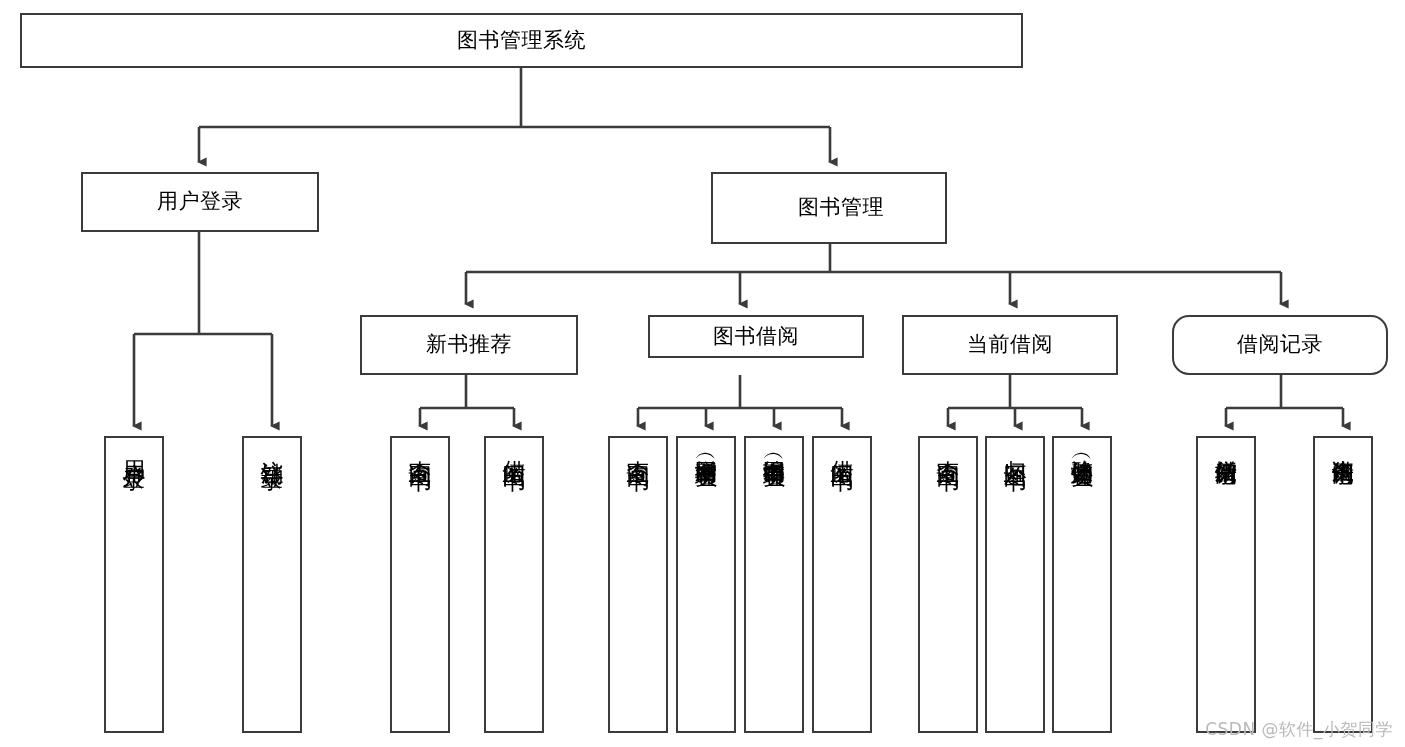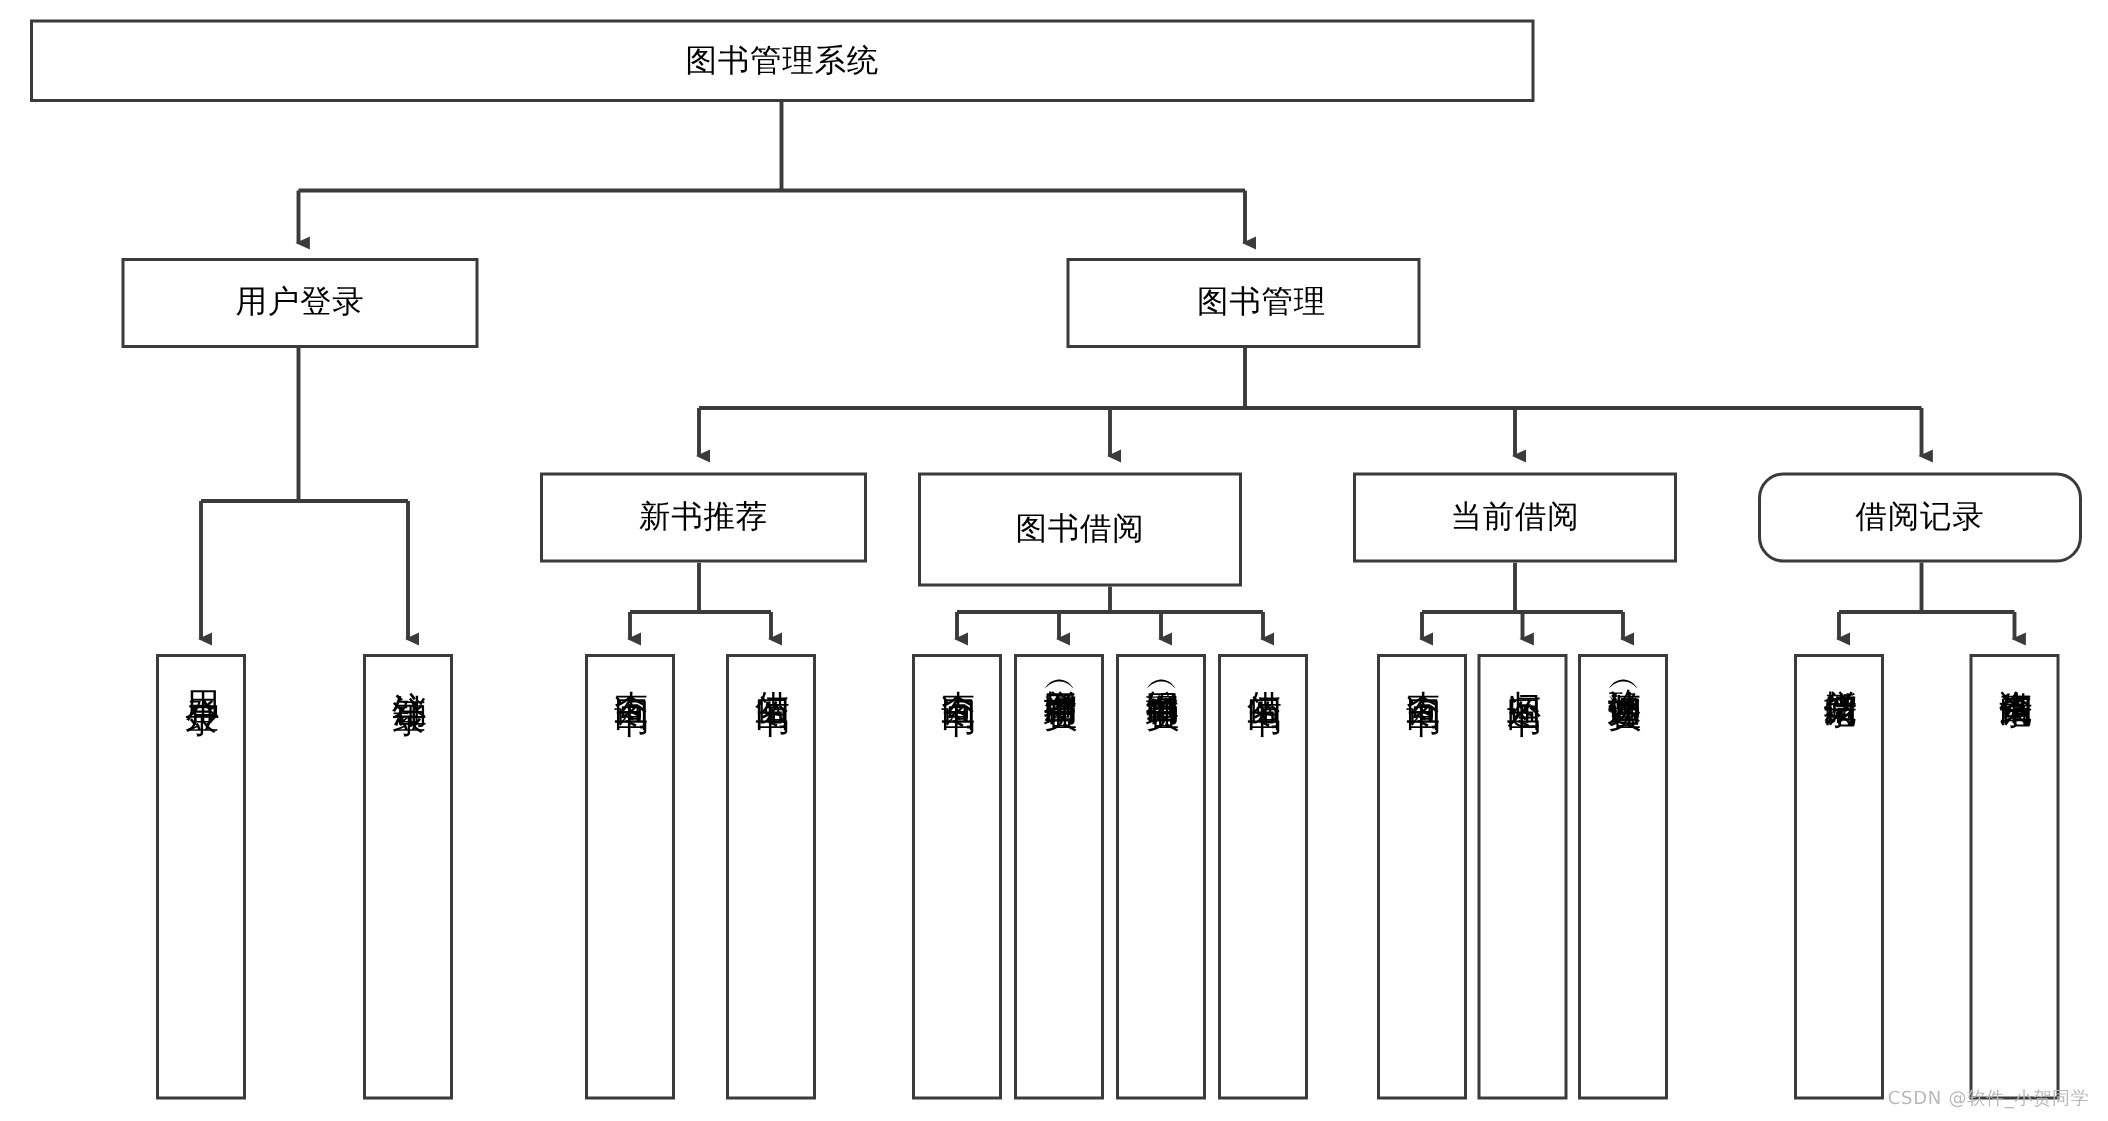--- a/index.html
+++ b/index.html
@@ -59,21 +59,21 @@
     white-space: nowrap;
   }
   .node.vert.tall-text .label {
     font-size: 22px;
     letter-spacing: 1px;
   }
   #watermark {
     position: absolute;
     right: 12px;
     bottom: 6px;
-    font-size: 12px;
+    font-size: 17px;
     color: #b9b9b9;
     letter-spacing: 0.5px;
     white-space: nowrap;
     z-index: 5;
   }
 </style>
 </head>
 <body>
 
 <div id="canvas">
@@ -128,28 +128,28 @@
     </g>
   </svg>
 
   <div class="node horiz" style="left:20px; top:13px; width:1003px; height:55px;">
     <span class="label">图书管理系统</span>
   </div>
 
   <div class="node horiz" style="left:81px; top:172px; width:238px; height:60px;">
     <span class="label">用户登录</span>
   </div>
-  <div class="node horiz" style="left:711px; top:172px; width:236px; height:60px;padding-left:24px;">
+  <div class="node horiz" style="left:711px; top:172px; width:236px; height:72px;padding-left:24px;">
     <span class="label">图书管理</span>
   </div>
 
   <div class="node horiz" style="left:360px; top:315px; width:218px; height:60px;">
     <span class="label">新书推荐</span>
   </div>
-  <div class="node horiz" style="left:612px; top:315px; width:216px; height:76px;">
+  <div class="node horiz" style="left:648px; top:315px; width:216px; height:43px;">
     <span class="label">图书借阅</span>
   </div>
   <div class="node horiz" style="left:902px; top:315px; width:216px; height:60px;">
     <span class="label">当前借阅</span>
   </div>
   <div class="node horiz" style="left:1172px; top:315px; width:216px; height:60px;border-radius:17px;">
     <span class="label">借阅记录</span>
   </div>
 
   <div class="node vert" style="left:104px; top:436px; width:60px; height:297px;">

